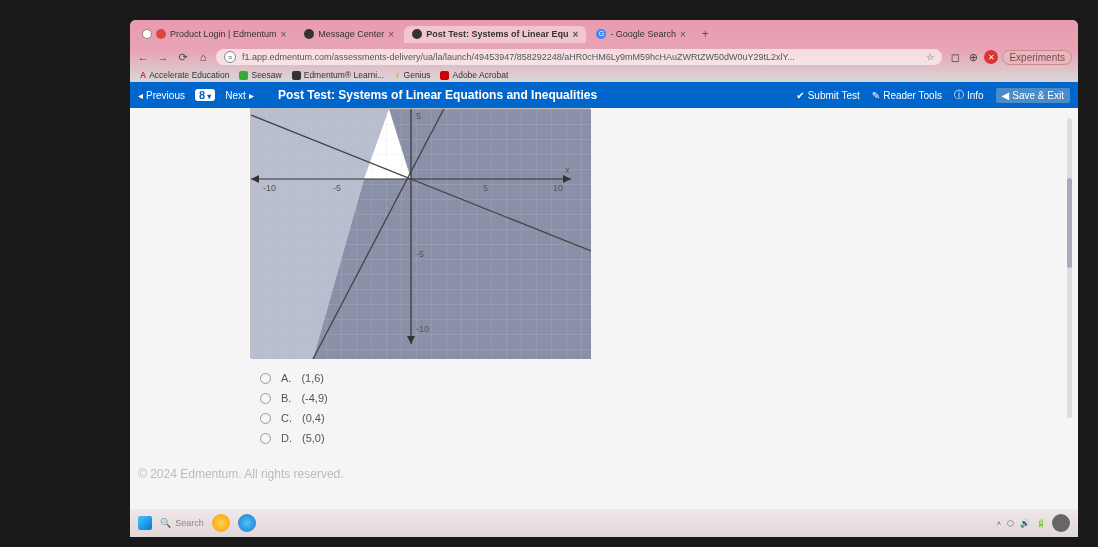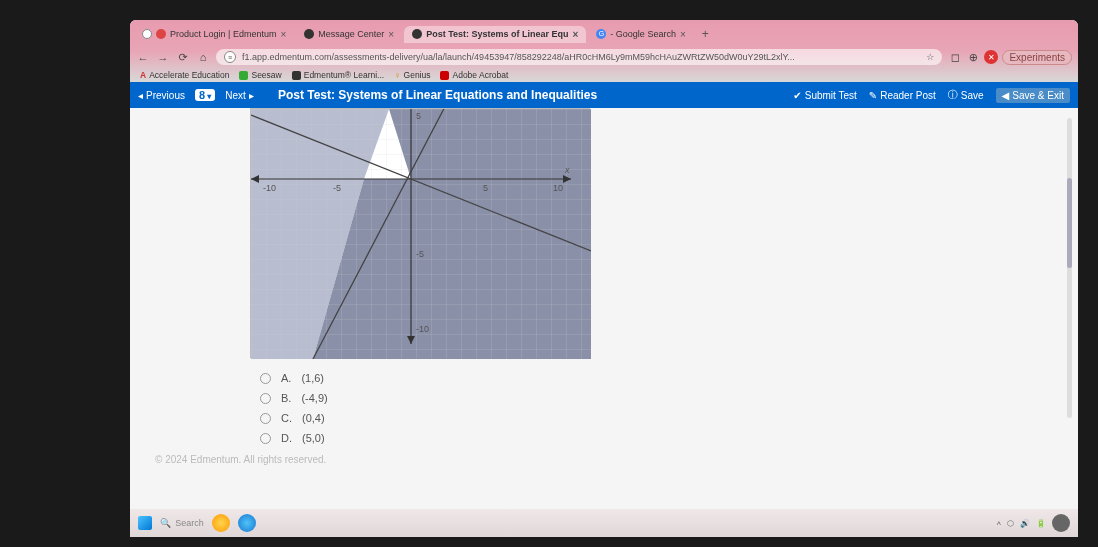--- a/index.html
+++ b/index.html
@@ -24,21 +24,21 @@
   .bb-num { background: #fff; color: #0066cc; border-radius: 3px; padding: 0 4px; font-weight: bold; font-size: 11px; }
   .bb-title { margin-left: 14px; font-weight: bold; font-size: 12px; }
   .bb-right { margin-left: auto; display: flex; align-items: center; gap: 12px; font-size: 10px; }
   .bb-ritem { display: flex; align-items: center; gap: 3px; cursor: pointer; }
   .save-exit { background: #4a8cc7; padding: 2px 6px; border-radius: 2px; }
   .content { height: calc(100% - 88px - 28px); background: #f5f5f5; overflow-y: auto; padding: 0 0 0 120px; position: relative; }
   .graph-box { width: 340px; height: 250px; margin-top: 0; border: 1px solid #bbb; background: #fff; position: relative; }
   .answers { margin-top: 14px; margin-left: 10px; }
   .ans-row { display: flex; align-items: center; gap: 10px; font-size: 11px; color: #555; margin-bottom: 8px; cursor: pointer; }
   .radio { width: 11px; height: 11px; border: 1px solid #999; border-radius: 50%; }
-  .footer-txt { position: absolute; bottom: 44px; left: 8px; font-size: 10px; color: #bbb; margin-left: 17px; }
+  .footer-txt { position: absolute; bottom: 28px; left: 8px; font-size: 12px; color: #bbb; }
   .taskbar { position: absolute; bottom: 0; left: 0; right: 0; height: 28px; background: linear-gradient(180deg, #f0e8e8, #e0d8d8); display: flex; align-items: center; padding: 0 8px; gap: 8px; }
   .tb-left { display: flex; align-items: center; gap: 8px; }
   .tb-right { margin-left: auto; display: flex; align-items: center; gap: 6px; font-size: 8px; color: #666; }
   .win-icon { width: 14px; height: 14px; background: linear-gradient(135deg, #4cc2ff, #0078d4); border-radius: 2px; }
   .search-pill { display: flex; align-items: center; gap: 4px; font-size: 9px; color: #888; }
   .tb-app { width: 18px; height: 18px; border-radius: 50%; }
   svg { display: block; }
   .r-icons { display:flex; gap:4px; align-items:center; }
   .circ-btn { width:14px;height:14px;border-radius:50%;display:flex;align-items:center;justify-content:center;font-size:8px; }
 </style>
@@ -125,25 +125,25 @@
       </div>
       <span class="bb-title">Post Test: Systems of Linear Equations and Inequalities</span>
     </div>
     <div class="bb-right">
       <div class="bb-ritem">
         <span>✔</span>
         <span>Submit Test</span>
       </div>
       <div class="bb-ritem">
         <span>✎</span>
-        <span>Reader Post</span>
+        <span>Reader Tools</span>
       </div>
       <div class="bb-ritem">
         <span>ⓘ</span>
-        <span>Save</span>
+        <span>Info</span>
       </div>
       <div class="bb-ritem save-exit">
         <span>◀</span>
         <span>Save &amp; Exit</span>
       </div>
     </div>
   </div>
 
   <div class="content">
     <div class="graph-box">

